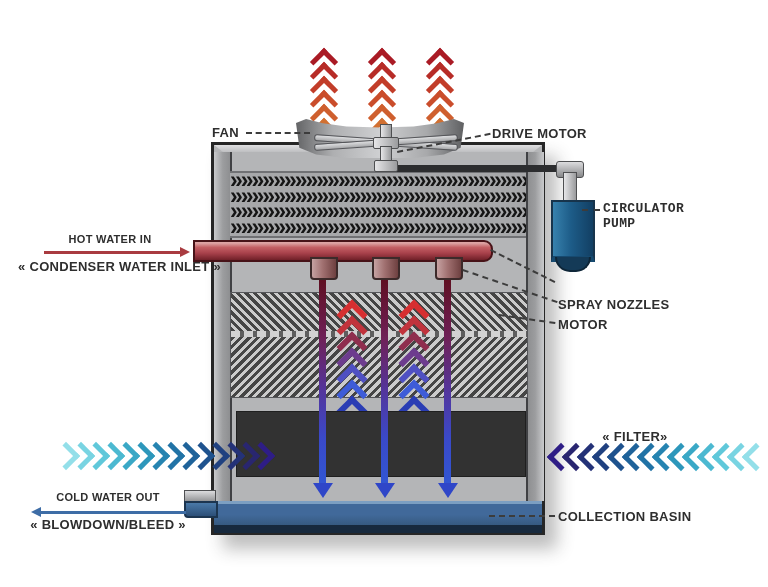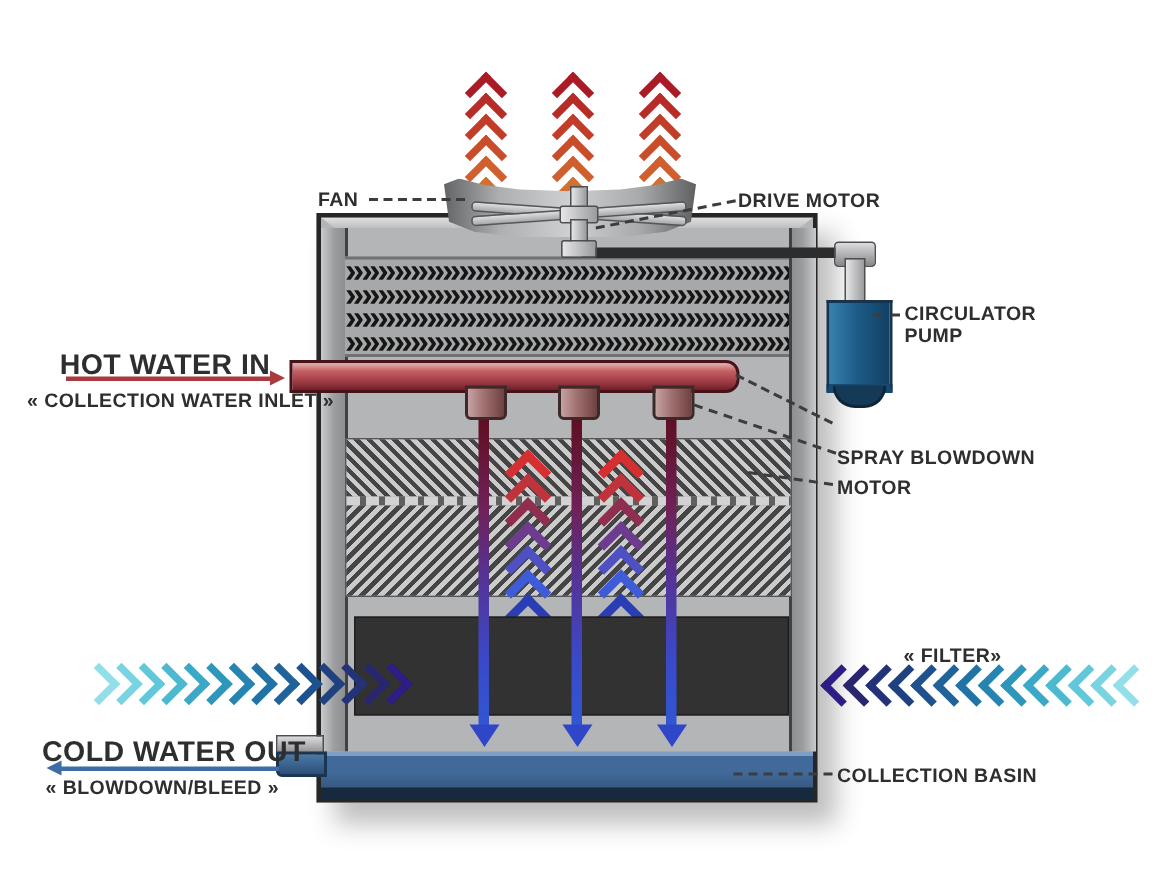--- a/index.html
+++ b/index.html
@@ -1,21 +1,21 @@
 <!DOCTYPE html>
 <html><head>
 <meta charset="utf-8">
 <style>
   html,body{margin:0;padding:0;background:#fff;}
   #stage{position:relative;width:768px;height:587px;background:#ffffff;overflow:hidden;
          font-family:"Liberation Sans",sans-serif;}
   .abs{position:absolute;}
   
   .lbl{position:absolute;font-weight:700;color:#2e2e2e;letter-spacing:.3px;white-space:nowrap;}
-  .big{font-size:19px;}
+  .big{font-size:11px;}
   .small{font-size:13px;}
   .ctr{text-align:center;}
   #title{left:210px;top:21px;width:346px;font-size:18px;letter-spacing:.6px;text-align:center;}
   
   .lead{position:absolute;border-top:2px dashed #3c3c3c;transform-origin:0 0;}
   
   #tower{left:211px;top:142px;width:328px;height:387px;background:#b4b5b7;
          border:3px solid #262626;box-shadow:12px 14px 16px rgba(40,40,40,.30);}
   #bevel{left:214px;top:145px;width:328px;height:7px;
          background:linear-gradient(#e0e0e2,#bebfc1);
@@ -226,26 +226,26 @@
   <div class="lead" style="left:246px;top:132px;width:64px;"></div>
   <div class="lead" style="left:397px;top:151px;width:95px;transform:rotate(-11deg);"></div>
   <div class="lead" style="left:582px;top:209px;width:18px;"></div>
   <div class="lead" style="left:491px;top:249px;width:72px;transform:rotate(26.6deg);"></div>
   <div class="lead" style="left:463px;top:269px;width:100px;transform:rotate(18.8deg);"></div>
   <div class="lead" style="left:499px;top:314px;width:57px;transform:rotate(8.1deg);"></div>
   <div class="lead" style="left:489px;top:515px;width:66px;"></div>
 
   <div class="lbl small" style="left:212px;top:125px;">FAN</div>
   <div class="lbl small" style="left:492px;top:126px;">DRIVE MOTOR</div>
-  <div class="lbl small" style="left:603px;top:201px;">
+  <div class="lbl small" style="left:603px;top:201px;font-family:Liberation Mono, monospace;">
     <div>CIRCULATOR</div>
     <div>PUMP</div>
   </div>
   <div class="lbl big ctr" style="left:30px;top:233px;width:160px;">HOT WATER IN</div>
-  <div class="lbl small ctr" style="left:18px;top:259px;width:196px;">« COLLECTION WATER INLET »</div>
-  <div class="lbl small" style="left:558px;top:297px;">SPRAY BLOWDOWN</div>
+  <div class="lbl small ctr" style="left:18px;top:259px;width:196px;">« CONDENSER WATER INLET »</div>
+  <div class="lbl small" style="left:558px;top:297px;">SPRAY NOZZLES</div>
   <div class="lbl small" style="left:558px;top:317px;">MOTOR</div>
   <div class="lbl small ctr" style="left:552px;top:429px;width:166px;">« FILTER»</div>
   <div class="lbl big ctr" style="left:28px;top:491px;width:160px;">COLD WATER OUT</div>
-  <div class="lbl small ctr" style="left:30px;top:517px;width:156px;text-align:right;">« BLOWDOWN/BLEED »</div>
+  <div class="lbl small ctr" style="left:30px;top:517px;width:156px;">« BLOWDOWN/BLEED »</div>
   <div class="lbl small" style="left:558px;top:509px;">COLLECTION BASIN</div>
 
 </div>
 
 </body></html>

